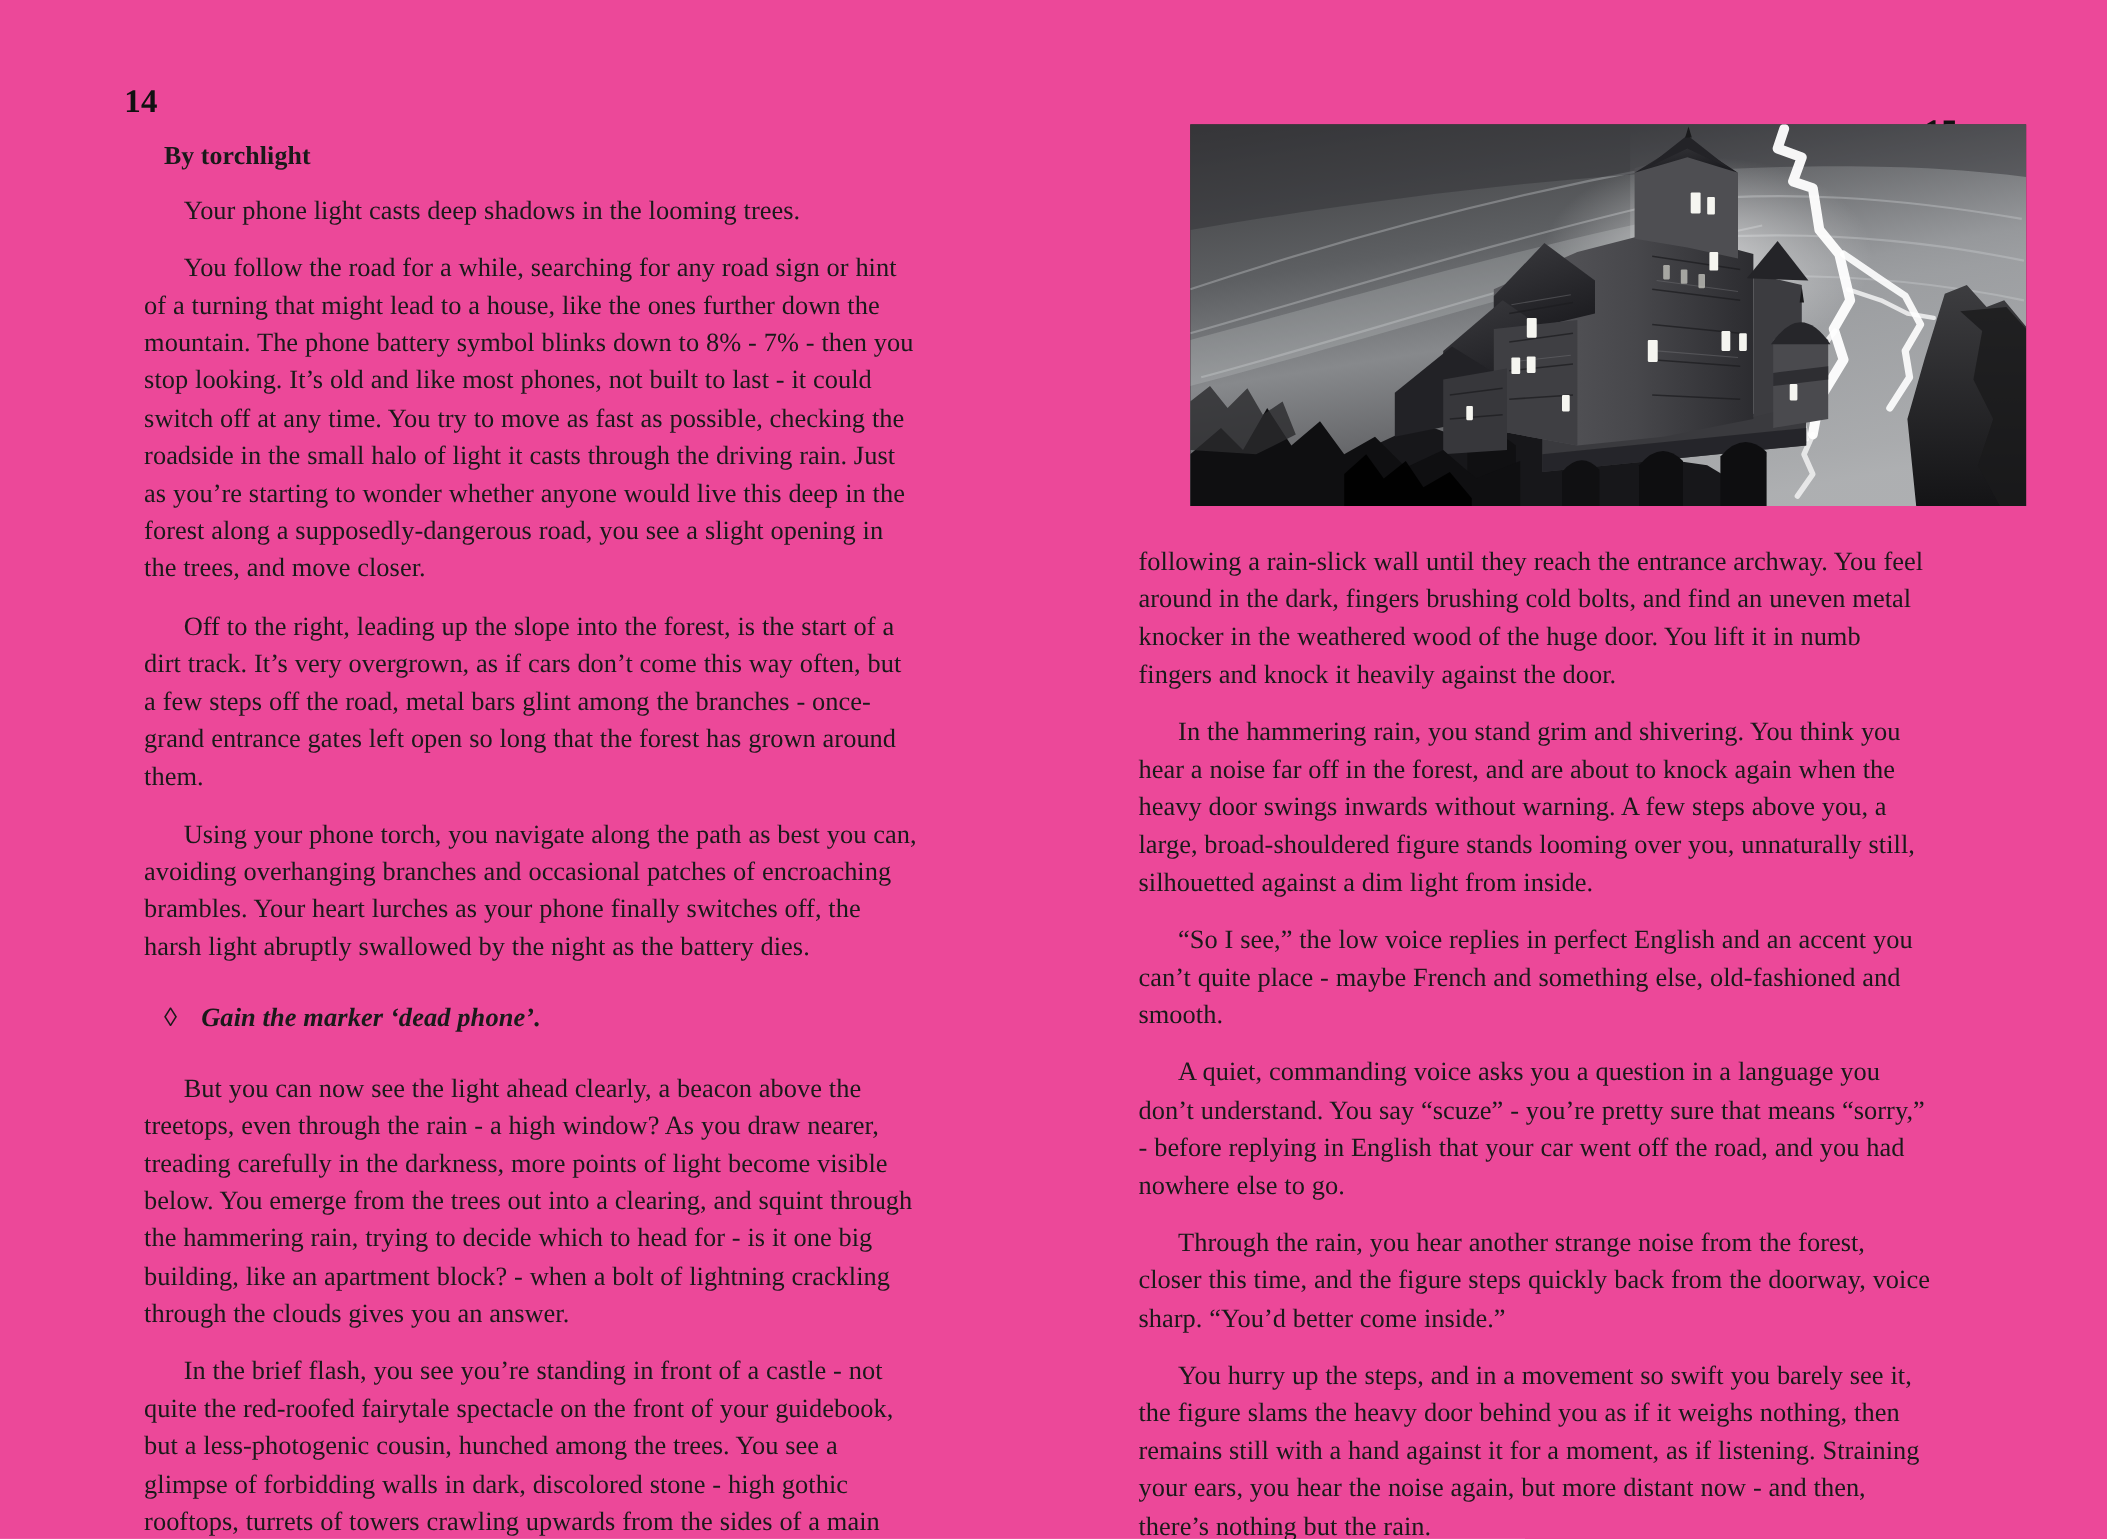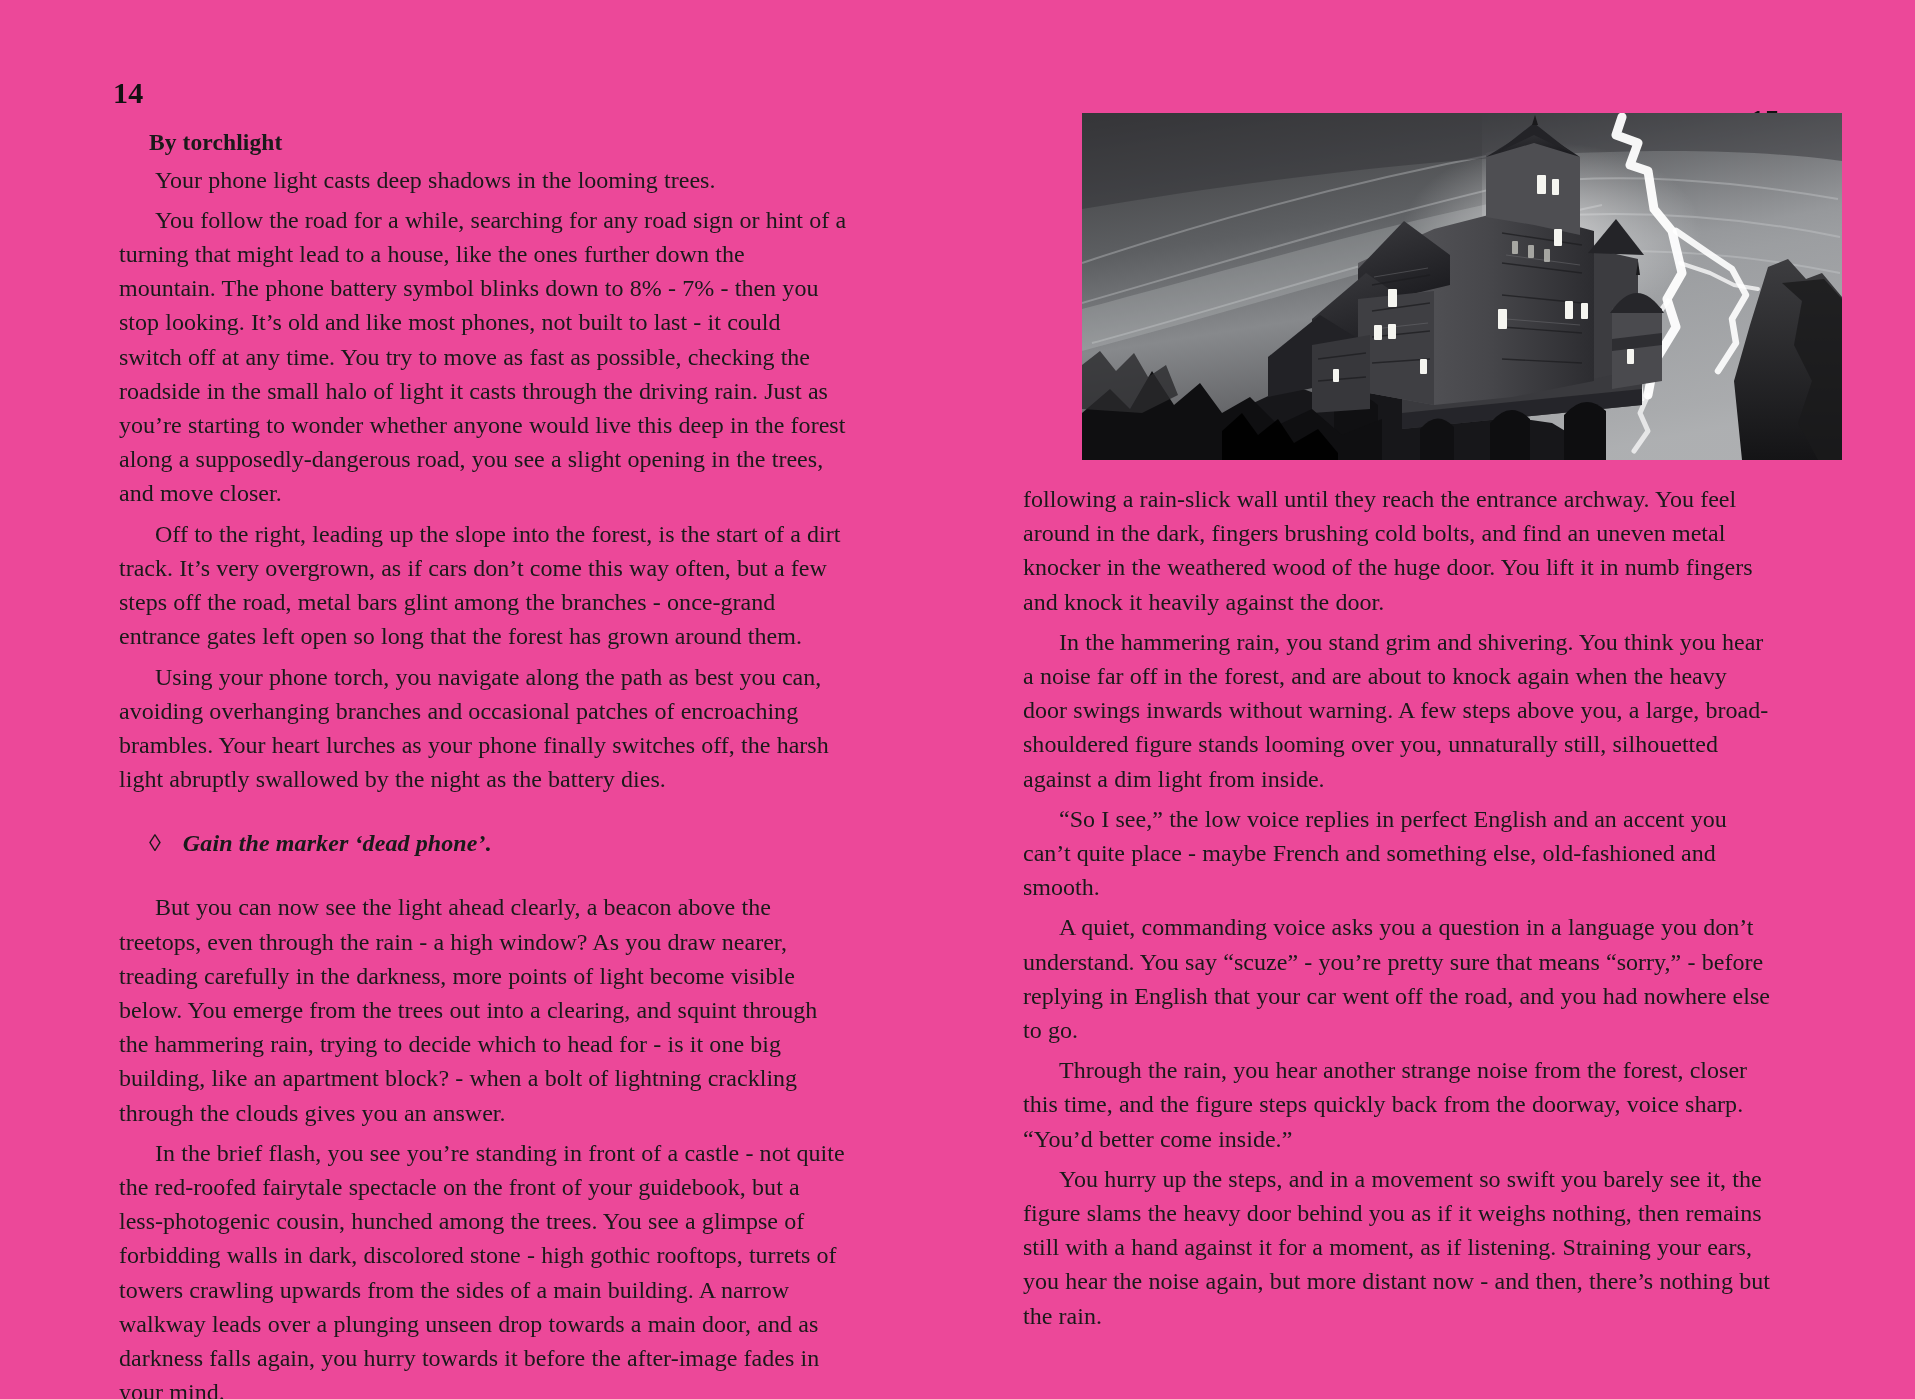--- a/index.html
+++ b/index.html
@@ -62,21 +62,21 @@
     font-weight: bold;
     line-height: 1.22;
     margin: 0 0 1px 0;
     padding-left: 36px;
     letter-spacing: 0.1px;
   }
 
   p.body {
     font-size: 24px;
     line-height: 34.2px;
-    margin: 6px;
+    margin: 18px;
     text-align: left;
     text-indent: 36px;
     letter-spacing: 0.02px;
     word-spacing: 0.2px;
   }
   p.body.noindent { text-indent: 0; }
 
   
   .marker-line {
     margin: 30px 0 30px 0;

